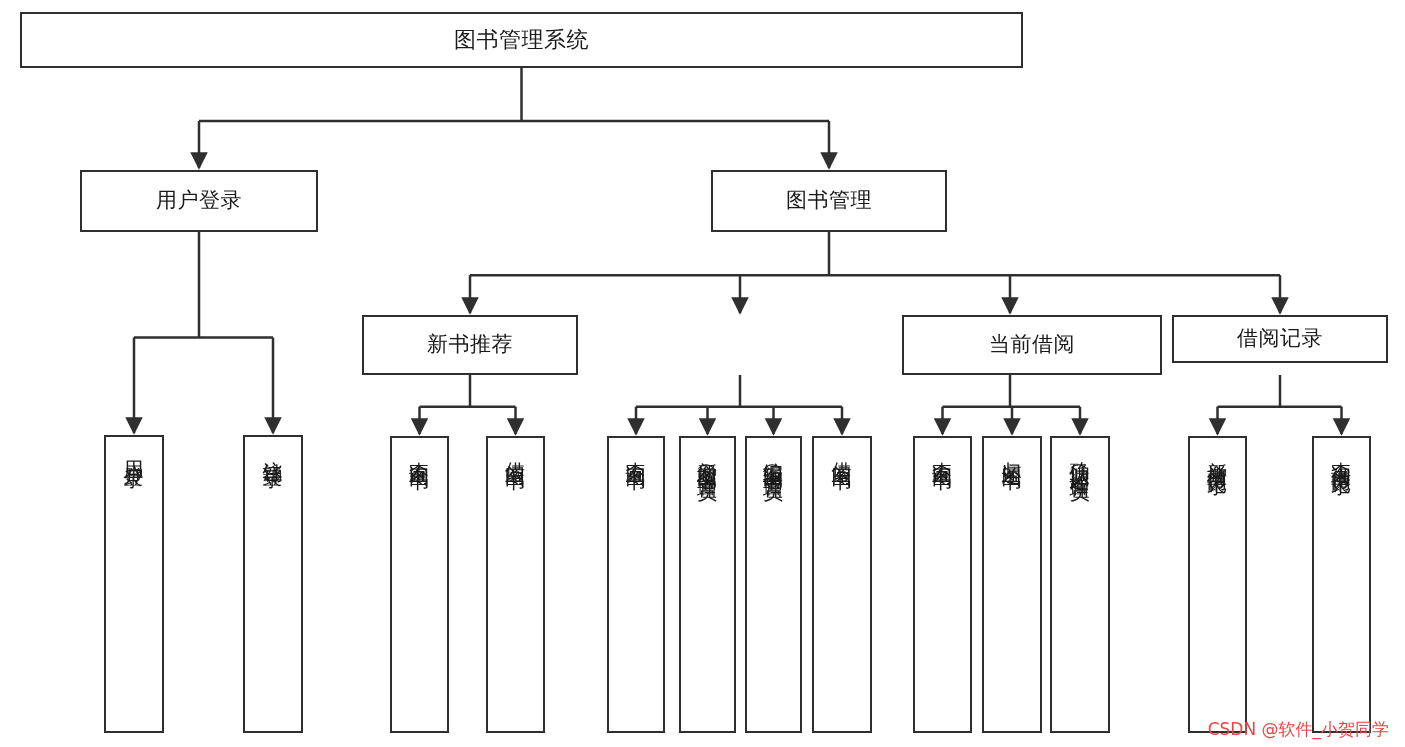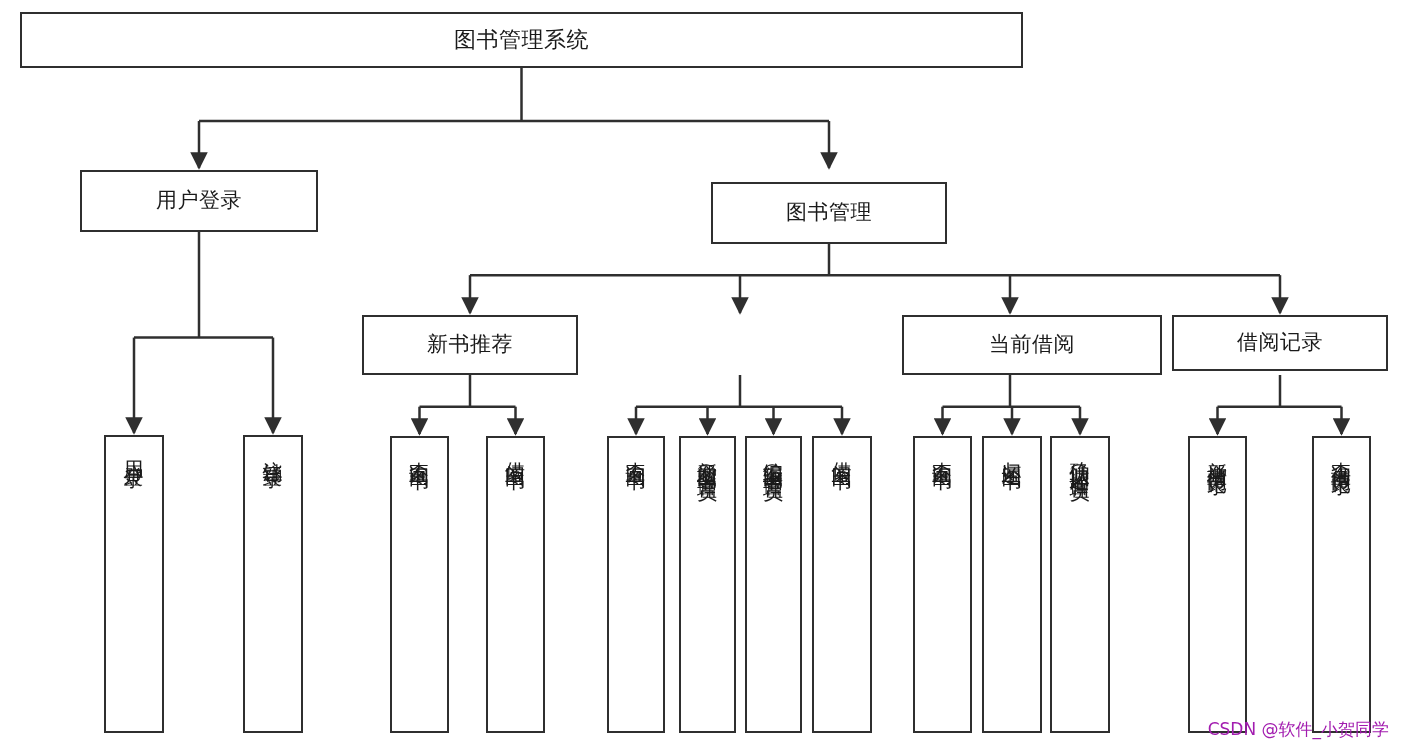--- a/index.html
+++ b/index.html
@@ -56,21 +56,21 @@
     line-height: 1.0;
   }
   .node.root .label {
     font-size: 22px;
   }
   #watermark {
     position: absolute;
     right: 16px;
     bottom: 6px;
     font-size: 17px;
-    color: #a21caf;
+    color: #ef4444;
     z-index: 5;
     white-space: nowrap;
     font-family: "DejaVu Sans", "Liberation Sans", sans-serif;
   }
 </style>
 </head>
 <body>
 
 <div id="canvas">
 
@@ -117,31 +117,31 @@
       </g>
   </svg>
 
   <div class="node root horiz" style="left: 20px; top: 12px; width: 1003px; height: 56px;">
     <span class="label">图书管理系统</span>
   </div>
 
   <div class="node horiz" style="left: 80px; top: 170px; width: 238px; height: 62px;">
     <span class="label">用户登录</span>
   </div>
-  <div class="node horiz" style="left: 711px; top: 182px; width: 236px; height: 62px;">
+  <div class="node horiz" style="left: 711px; top: 170px; width: 236px; height: 62px;">
     <span class="label">图书管理</span>
   </div>
 
   <div class="node horiz" style="left: 362px; top: 315px; width: 216px; height: 60px;">
     <span class="label">新书推荐</span>
   </div>
   <div class="node horiz" style="left: 902px; top: 315px; width: 260px; height: 60px;">
     <span class="label">当前借阅</span>
   </div>
-  <div class="node horiz" style="left: 1172px; top: 315px; width: 216px; height: 56px;">
+  <div class="node horiz" style="left: 1172px; top: 315px; width: 216px; height: 48px;">
     <span class="label">借阅记录</span>
   </div>
 
   <div class="node vert" style="left: 104px; top: 435px; width: 60px; height: 298px;">
     <span class="label">用户登录</span>
   </div>
   <div class="node vert" style="left: 243px; top: 435px; width: 60px; height: 298px;">
     <span class="label">注销登录</span>
   </div>
   <div class="node vert" style="left: 390px; top: 436px; width: 59px; height: 297px;">

